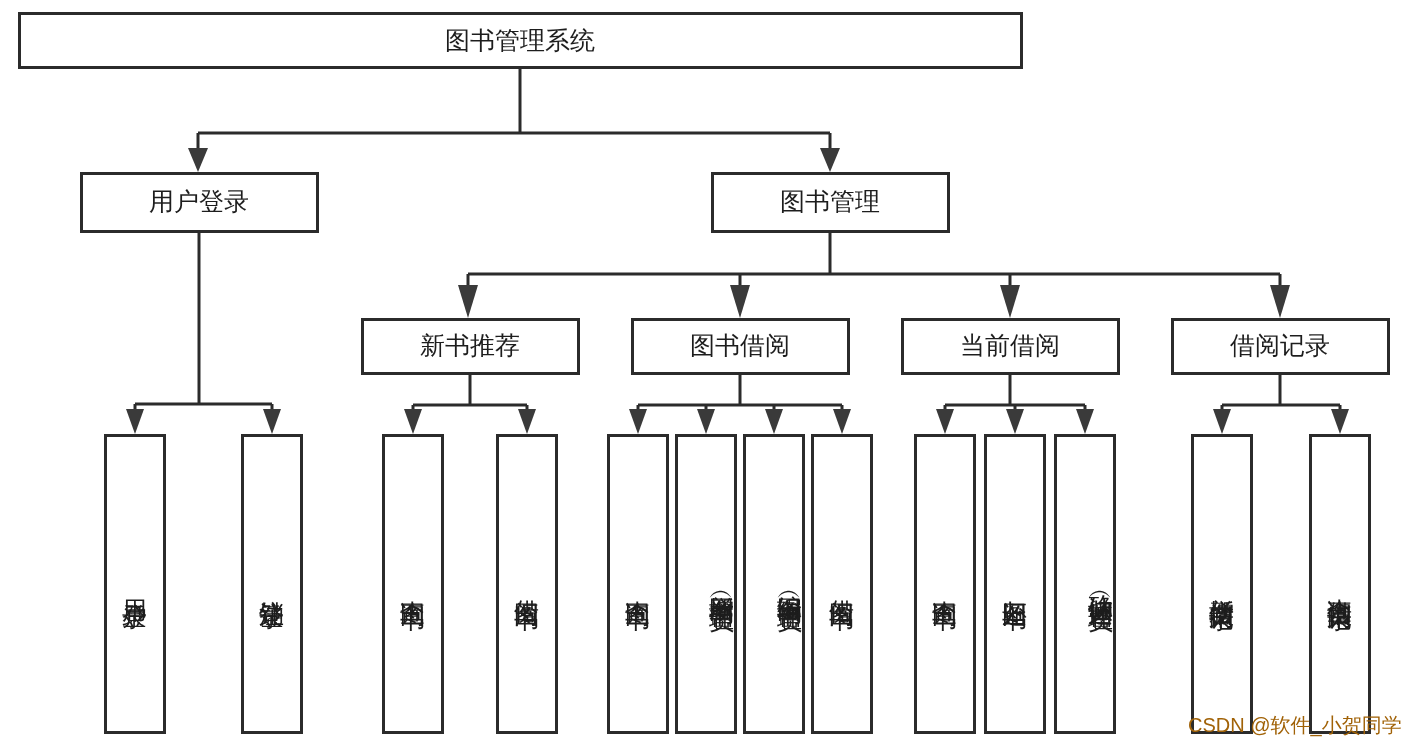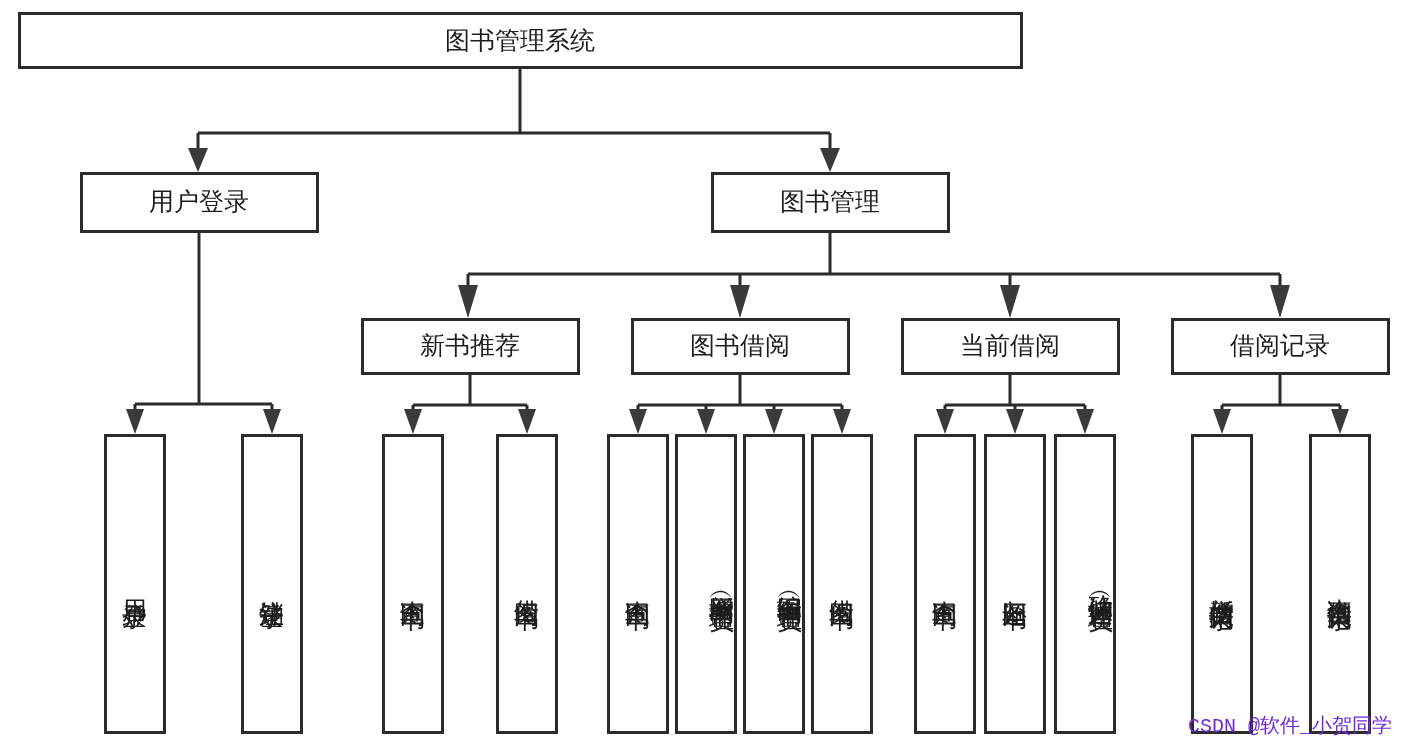--- a/index.html
+++ b/index.html
@@ -58,23 +58,23 @@
     letter-spacing: 2px;
     display: flex;
     align-items: center;
     justify-content: center;
     text-align: center;
     white-space: pre;
     user-select: none;
   }
   .watermark {
     position: absolute;
-    font-family: Liberation Mono, monospace;
+    font-family: Liberation Sans, sans-serif;
     font-size: 20px;
-    color: #6d28d9;
+    color: #a16207;
     white-space: nowrap;
     left: 1188px;
     top: 712px;
   }
 </style>
 </head>
 <body>
 
 <div id="diagram-root">
 

